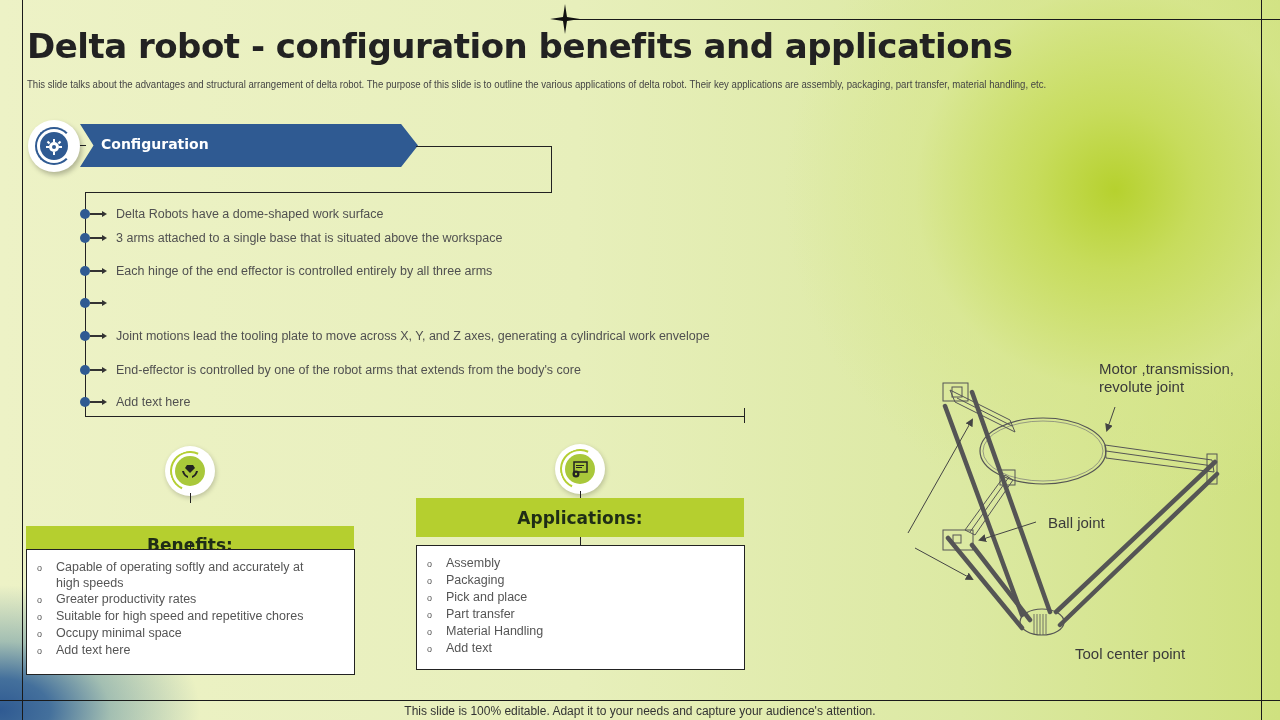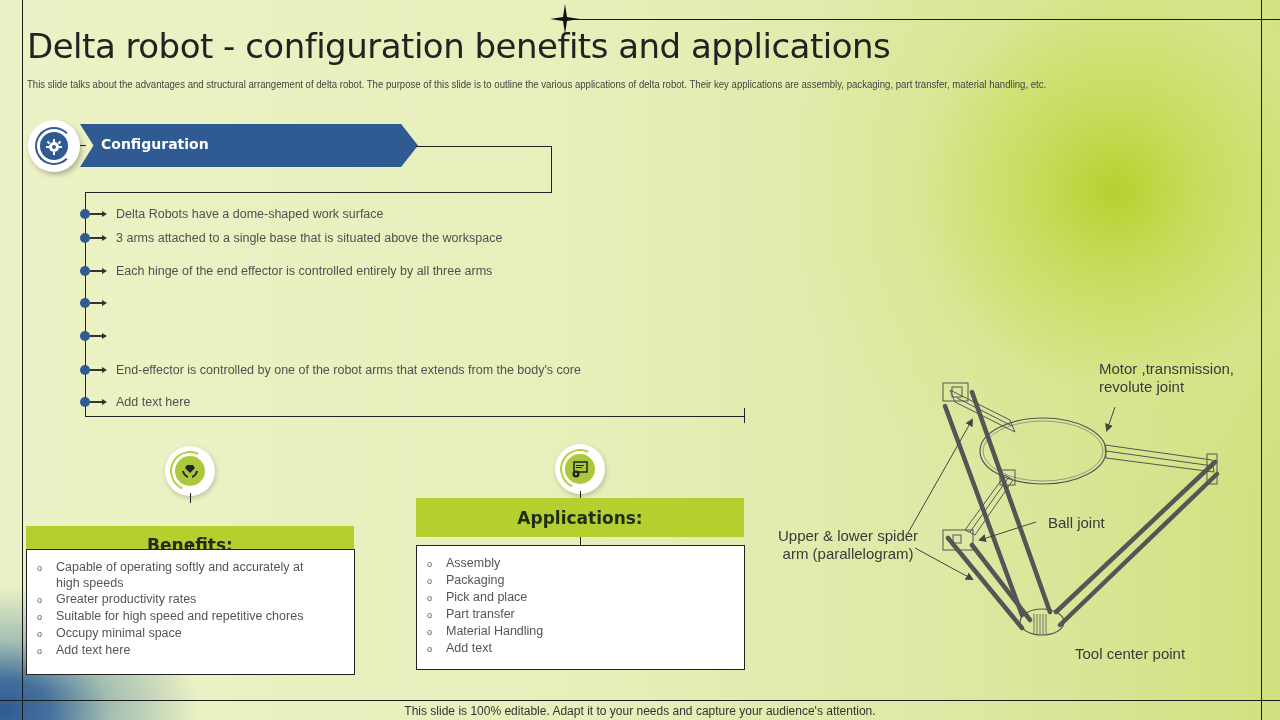--- a/index.html
+++ b/index.html
@@ -17,21 +17,21 @@
     }
     .bl-glow {
       position: absolute; left: 0; top: 560px; width: 240px; height: 160px;
       background: radial-gradient(ellipse at 0px 150px, #2f5a92 0px, #44709c 50px, rgba(90,140,160,0.5) 110px, rgba(233,240,189,0) 200px);
     }
     .frame-line { position: absolute; background: #1a1a1a; }
     .star { position: absolute; left: 550px; top: 4px; width: 30px; height: 30px; }
 
     .title {
       position: absolute; left: 27px; top: 26px;
-      font-family: "DejaVu Sans", sans-serif; font-weight: normal;
+      font-family: "DejaVu Sans", sans-serif; font-weight: bold;
       font-size: 34px; letter-spacing: -0.5px; color: #222;
       white-space: nowrap;
     }
     .subtitle {
       position: absolute; left: 27px; top: 79px; width: 1200px;
       font-size: 10px; color: #444; white-space: nowrap;
       transform: scaleX(0.96); transform-origin: left;
     }
 
     
@@ -192,20 +192,21 @@
       <span class="cfg-arrow"></span>
       <span class="cfg-text">Each hinge of the end effector is controlled entirely by all three arms</span>
     </div>
     <div class="cfg-item" style="top:101px;">
       <span class="cfg-dot"></span>
       <span class="cfg-arrow"></span>
     </div>
     <div class="cfg-item" style="top:134px;">
       <span class="cfg-dot"></span>
       <span class="cfg-arrow"></span>
+      <span class="cfg-text">Joint motions lead the tooling plate to move  across X,  Y, and Z axes, generating  a cylindrical work envelope</span>
     </div>
     <div class="cfg-item" style="top:168px;">
       <span class="cfg-dot"></span>
       <span class="cfg-arrow"></span>
       <span class="cfg-text">End-effector  is controlled by one of the robot arms that extends from the body's core</span>
     </div>
     <div class="cfg-item" style="top:200px;">
       <span class="cfg-dot"></span>
       <span class="cfg-arrow"></span>
       <span class="cfg-text">Add text here</span>
@@ -354,20 +355,16 @@
       <line x1="276" y1="172" x2="220" y2="190" marker-end="url(#ah)"></line>
       <line x1="148" y1="183" x2="212" y2="70" marker-end="url(#ah)"></line>
       <line x1="155" y1="198" x2="212" y2="229" marker-end="url(#ah)"></line>
     </g>
   </svg>
   <div class="diag-label" style="left:339px;top:10px;">
     <div>Motor ,transmission,</div>
     <div>revolute joint</div>
   </div>
   <div class="diag-label" style="left:288px;top:164px;">Ball joint</div>
-  <div class="diag-label" style="left:18px;top:177px;text-align:center;">
-    <div>Upper &amp; lower spider</div>
-    <div>arm (parallelogram)</div>
-  </div>
   <div class="diag-label" style="left:279px;top:295px;margin-left:36px;">Tool center point</div>
 </div>
 
 <div class="footer">This slide is 100% editable. Adapt it to your needs and capture your audience's attention.</div>
 
 </body></html>

